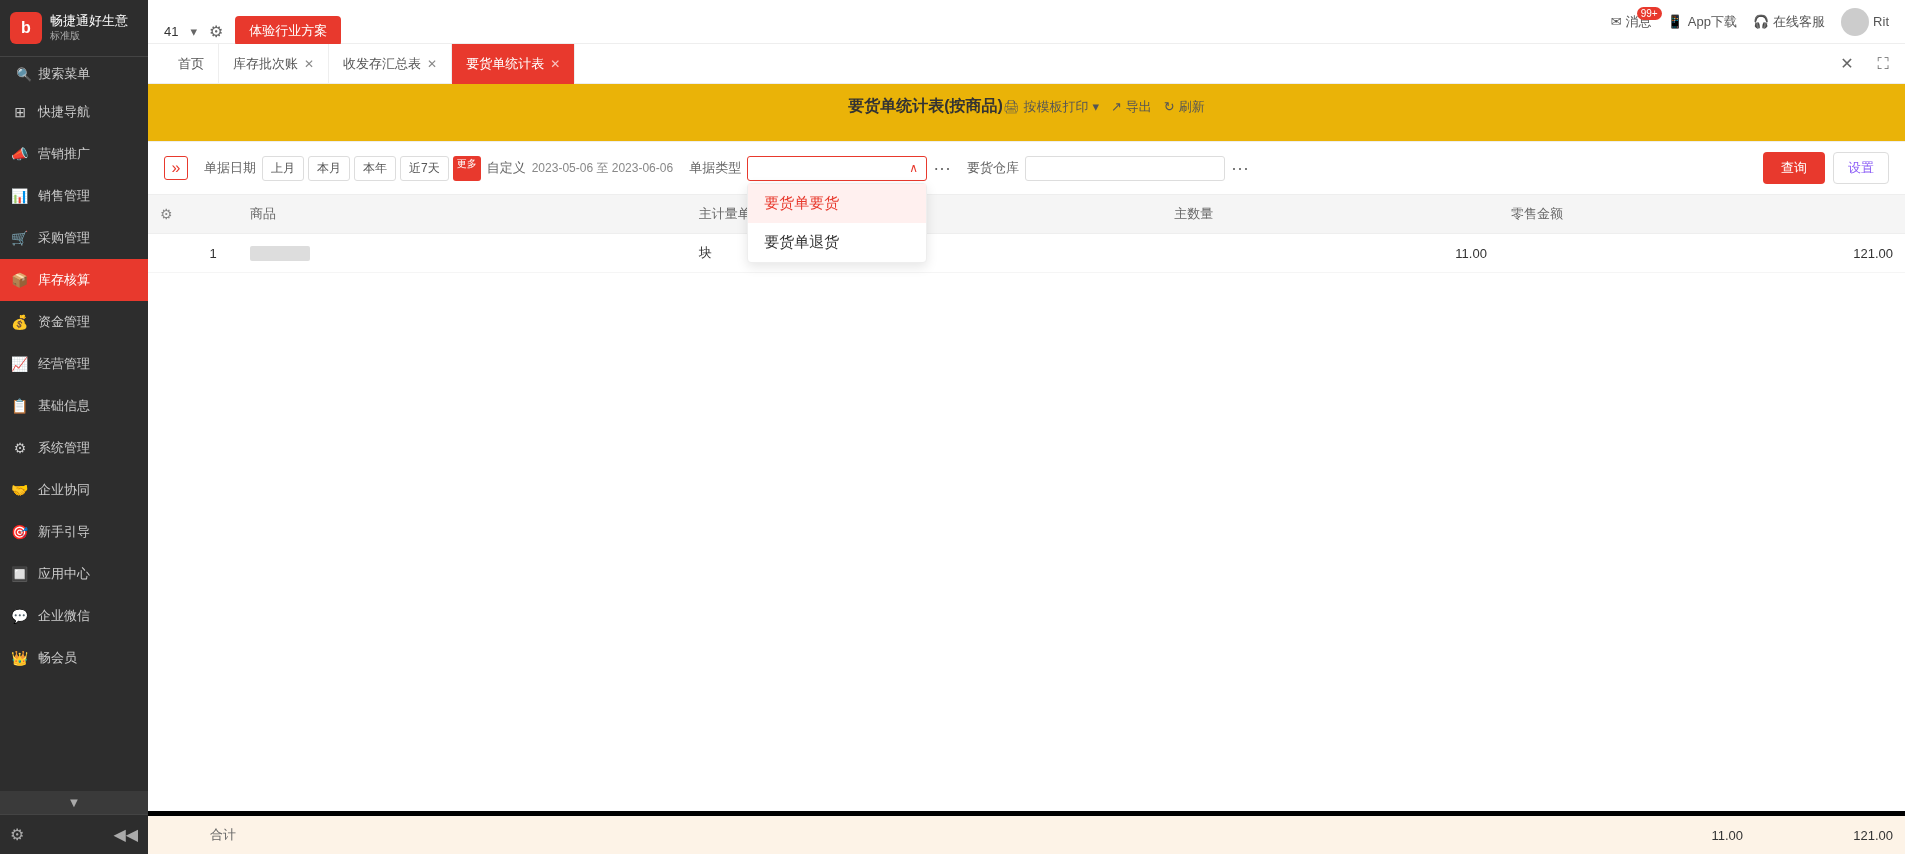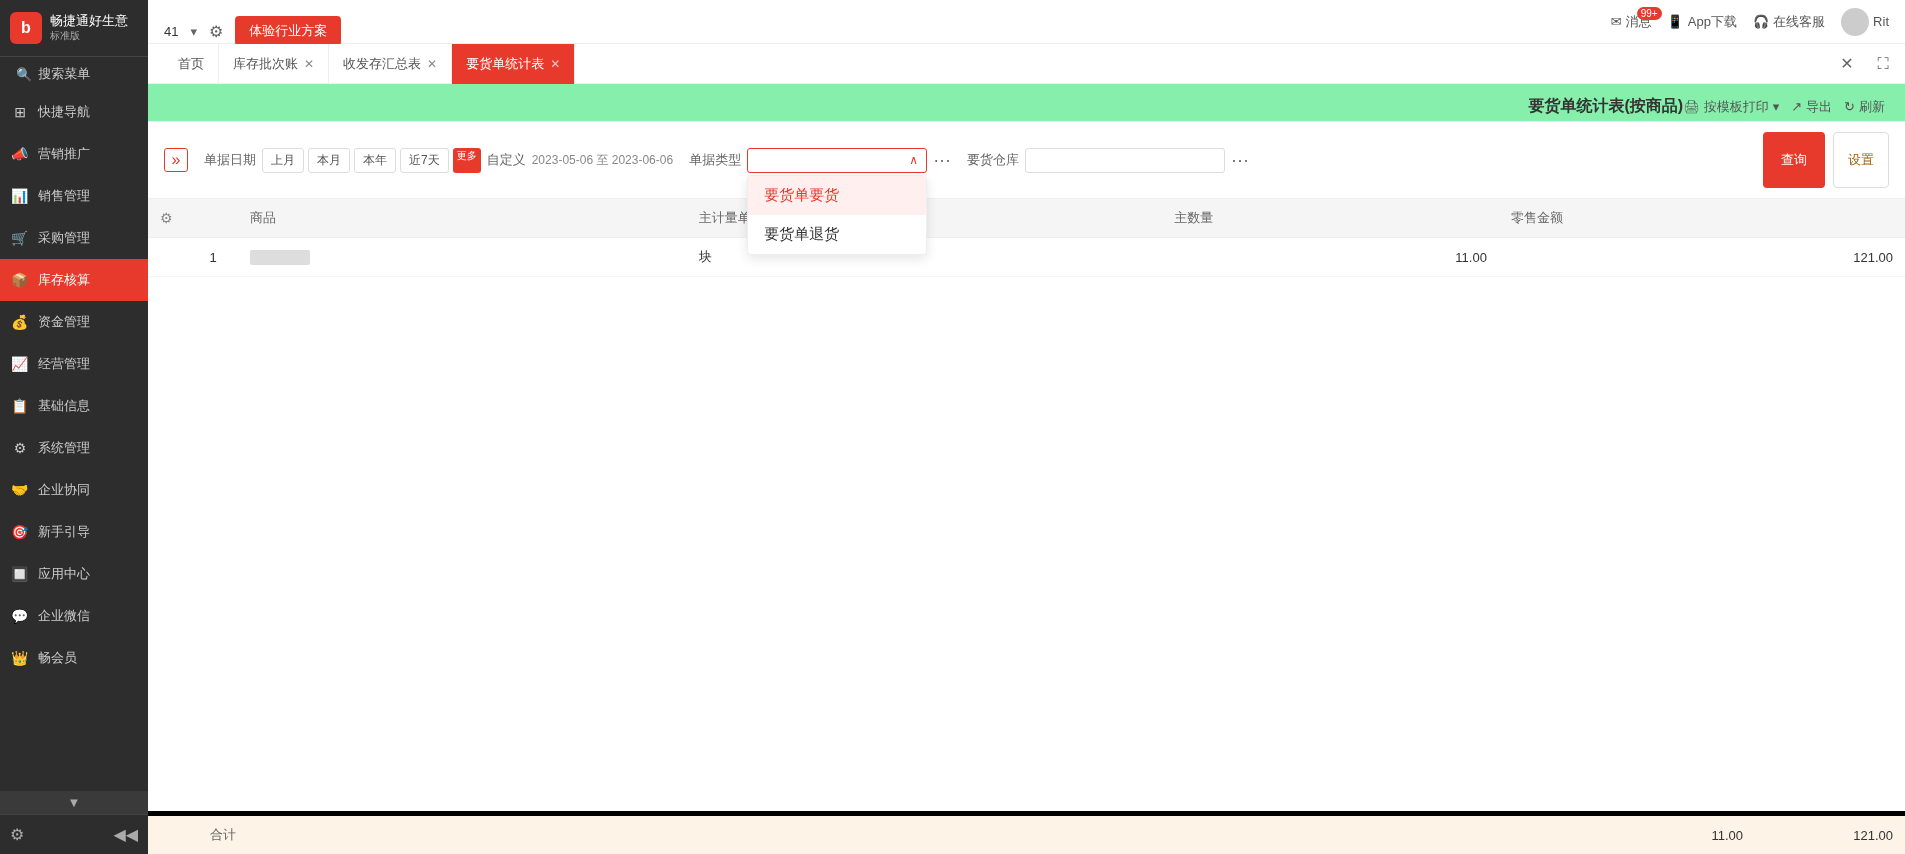--- a/index.html
+++ b/index.html
@@ -152,25 +152,25 @@
     .tab .close-btn { font-size: 12px; cursor: pointer; opacity: 0.7; }
     .tab.active .close-btn { color: white; }
     .tabs-right { margin-left: auto; display: flex; align-items: center; gap: 8px; padding-right: 8px; }
     .tabs-right-btn { cursor: pointer; color: #666; font-size: 16px; width: 28px; height: 28px; display: flex; align-items: center; justify-content: center; }
 
     
     .page-area { flex: 1; background: #f5f5f5; overflow: hidden; position: relative; display: flex; flex-direction: column; }
 
     
     .page-header {
-      background: #86efac;
-      padding: 12px 20px 4px;
-      display: flex;
-      align-items: center;
-      justify-content: flex-end;
+      background: #eab308;
+      padding: 12px 20px 24px;
+      display: flex;
+      align-items: center;
+      justify-content: center;
       border-bottom: 1px solid #eee;
       flex-shrink: 0;
     }
     .page-title { font-size: 16px; font-weight: bold; color: #333; }
     .page-actions { display: flex; align-items: center; gap: 12px; }
     .page-action-btn { display: flex; align-items: center; gap: 4px; cursor: pointer; color: #555; font-size: 13px; }
 
     
     .filter-area {
       background: #fff;
@@ -202,21 +202,21 @@
       background: #fff;
       position: relative;
     }
     .filter-select-text { color: #333; font-size: 13px; }
     .filter-select-arrow { color: #e8392d; font-size: 12px; }
     .filter-more { color: #666; cursor: pointer; font-size: 18px; }
     .warehouse-label { color: #666; font-size: 13px; white-space: nowrap; }
     .warehouse-input { border: 1px solid #ddd; border-radius: 3px; padding: 4px 8px; min-width: 200px; color: #333; font-size: 13px; }
     .filter-actions { display: flex; gap: 8px; margin-left: auto; }
     .btn-query { background: #e8392d; color: white; border: none; padding: 6px 18px; border-radius: 4px; cursor: pointer; font-size: 13px; }
-    .btn-settings { background: #fff; color: #a16207; border: 1px solid #ddd; padding: 18px 14px; border-radius: 4px; cursor: pointer; font-size: 13px; }
+    .btn-settings { background: #fff; color: #8b5cf6; border: 1px solid #ddd; padding: 6px 14px; border-radius: 4px; cursor: pointer; font-size: 13px; }
 
     
     .dropdown-menu {
       position: absolute;
       top: calc(100% + 2px);
       left: 0;
       background: white;
       border: 1px solid #eee;
       border-radius: 4px;
       box-shadow: 0 4px 12px rgba(0,0,0,0.1);

